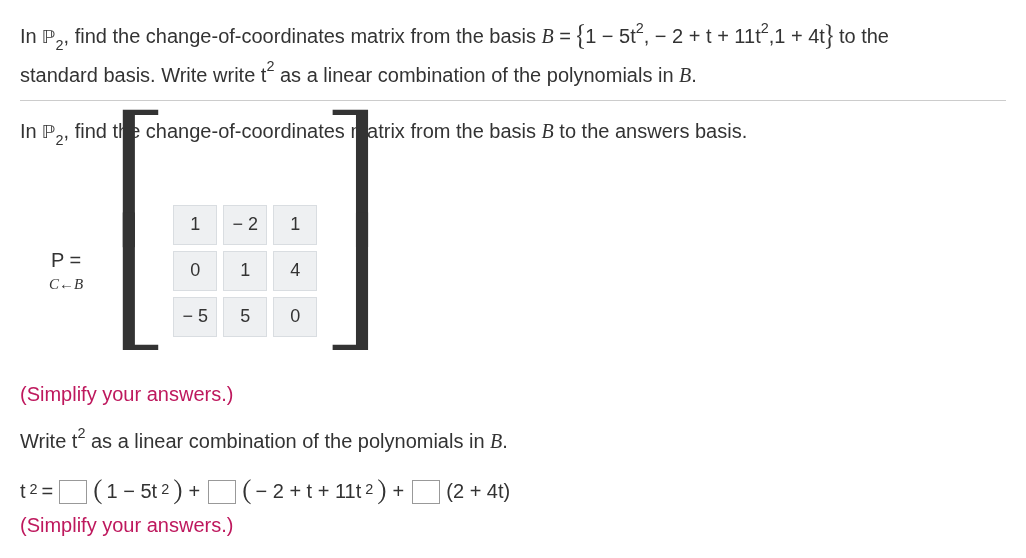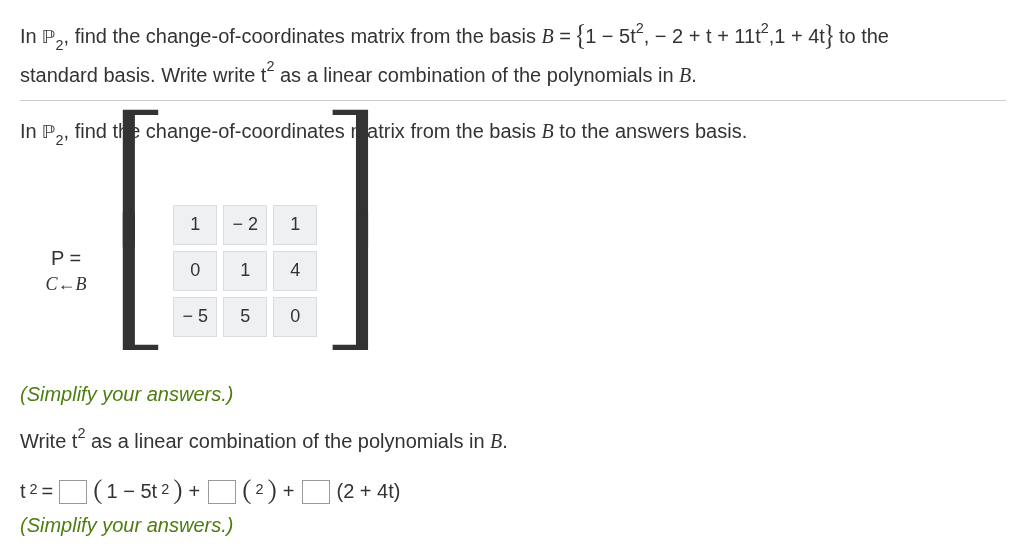--- a/index.html
+++ b/index.html
@@ -21,36 +21,36 @@
       font-family: "Cambria Math","STIX Two Math","Times New Roman",serif;
       font-weight: normal;
     }
     .ital { font-style: italic; font-family: "Times New Roman", serif; }
     .matrix-row { display: flex; align-items: center; margin: 10px 0 10px 24px; }
     .matrix-lhs {
       display: flex; flex-direction: column; align-items: center;
       margin-right: 20px; line-height: 1.25; min-width: 44px;
     }
     .lhs-top { font-size: 20px; white-space: nowrap; }
-    .lhs-bot { font-size: 18px; margin-top: 2px; }
+    .lhs-bot { font-size: 15px; margin-top: 2px; }
     .bracket { font-size: 108px; font-family: "Cambria Math","STIX Two Math",serif; line-height: 0.95; font-weight: 200; }
     .matrix {
       display: grid;
       grid-template-columns: repeat(3, 44px);
       grid-template-rows: repeat(3, 40px);
       gap: 6px 6px;
       padding: 6px 2px;
     }
     .cell {
       background: #eef0f2;
       border: 1px solid #d9dde1;
       display: flex; align-items: center; justify-content: center;
       font-size: 18px; color: #333;
     }
-    .hint { color: #4d7c0f; margin: 6px 0 18px 0; font-style: italic; }
+    .hint { color: #be185d; margin: 6px 0 18px 0; }
     .eq-line { display: flex; align-items: center; flex-wrap: wrap; gap: 4px; font-size: 20px; margin-top: 8px; }
     .blank {
       display: inline-block; width: 28px; height: 24px;
       border: 1px solid #999; background: #fff; margin: 0 2px;
       vertical-align: middle;
     }
     .paren { font-family: "Cambria Math","STIX Two Math","Times New Roman",serif; font-size: 26px; position: relative; top: 1px; }
     .curly { font-family: "Cambria Math","STIX Two Math","Times New Roman",serif; font-size: 26px; position: relative; top: 1px; }
     .kern { margin: 0 2px; }
   </style>
@@ -101,20 +101,21 @@
     <span class="sup2">2</span>
   <span> = </span>
   <span class="blank"></span>
   <span class="paren">(</span>
     <span>1 − 5t</span>
     <span class="sup2">2</span>
     <span class="paren">)</span>
   <span class="kern"> + </span>
   <span class="blank"></span>
   <span class="paren">(</span>
+    <span> − 2 + t + 11t</span>
     <span class="sup2">2</span>
     <span class="paren">)</span>
   <span class="kern"> + </span>
   <span class="blank"></span>
   <span>(2 + 4t)</span>
 </div>
 
 <div class="hint">(Simplify your answers.)</div>
 
 </body></html>

